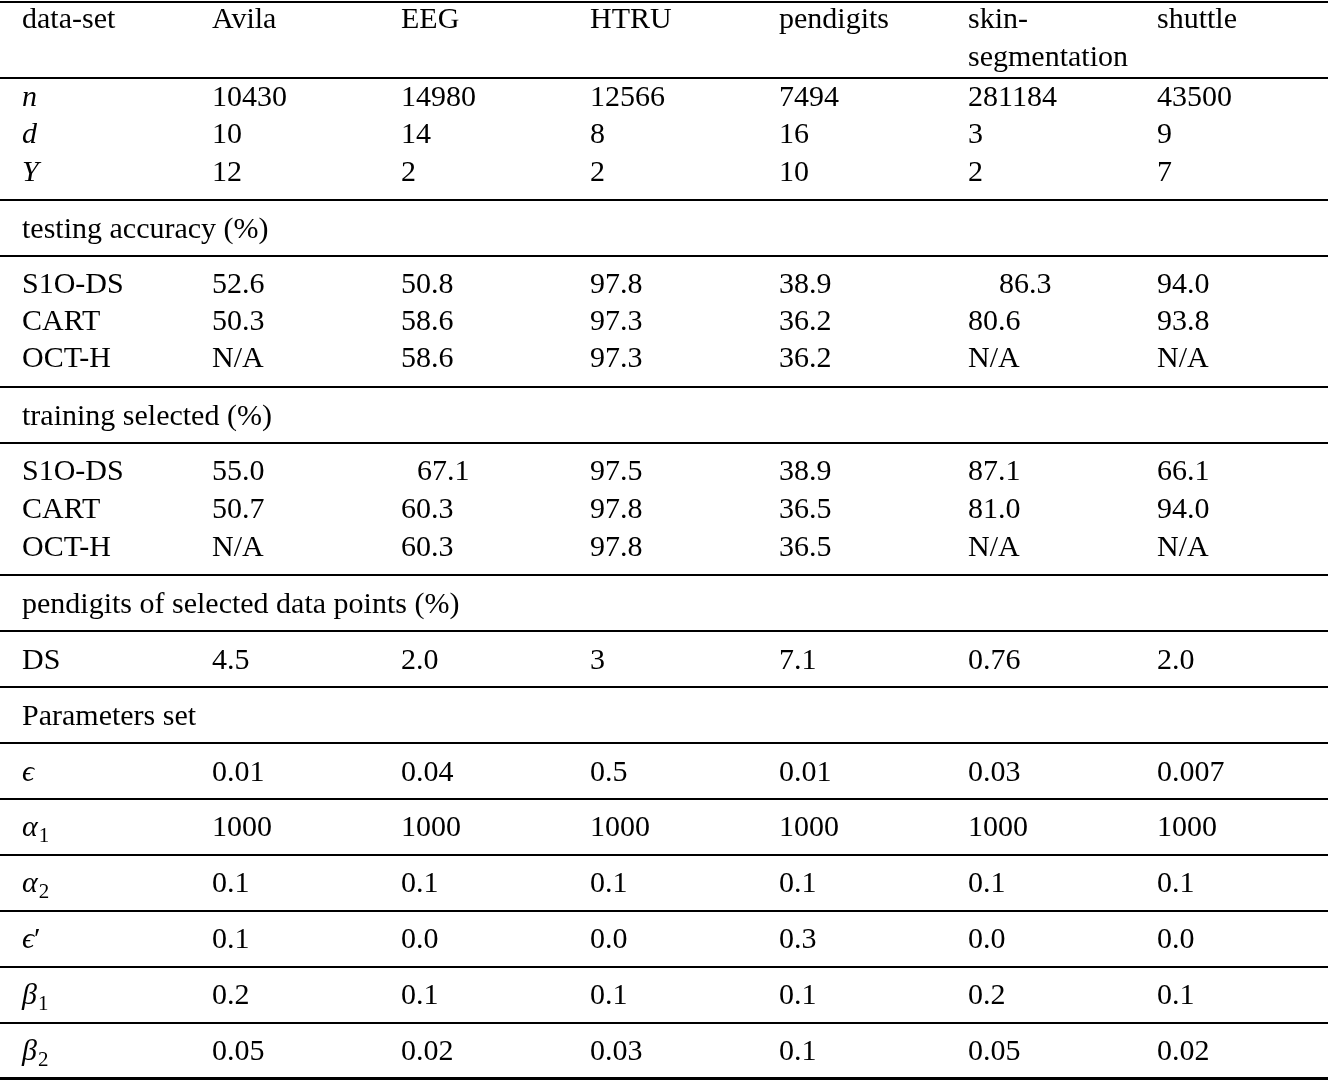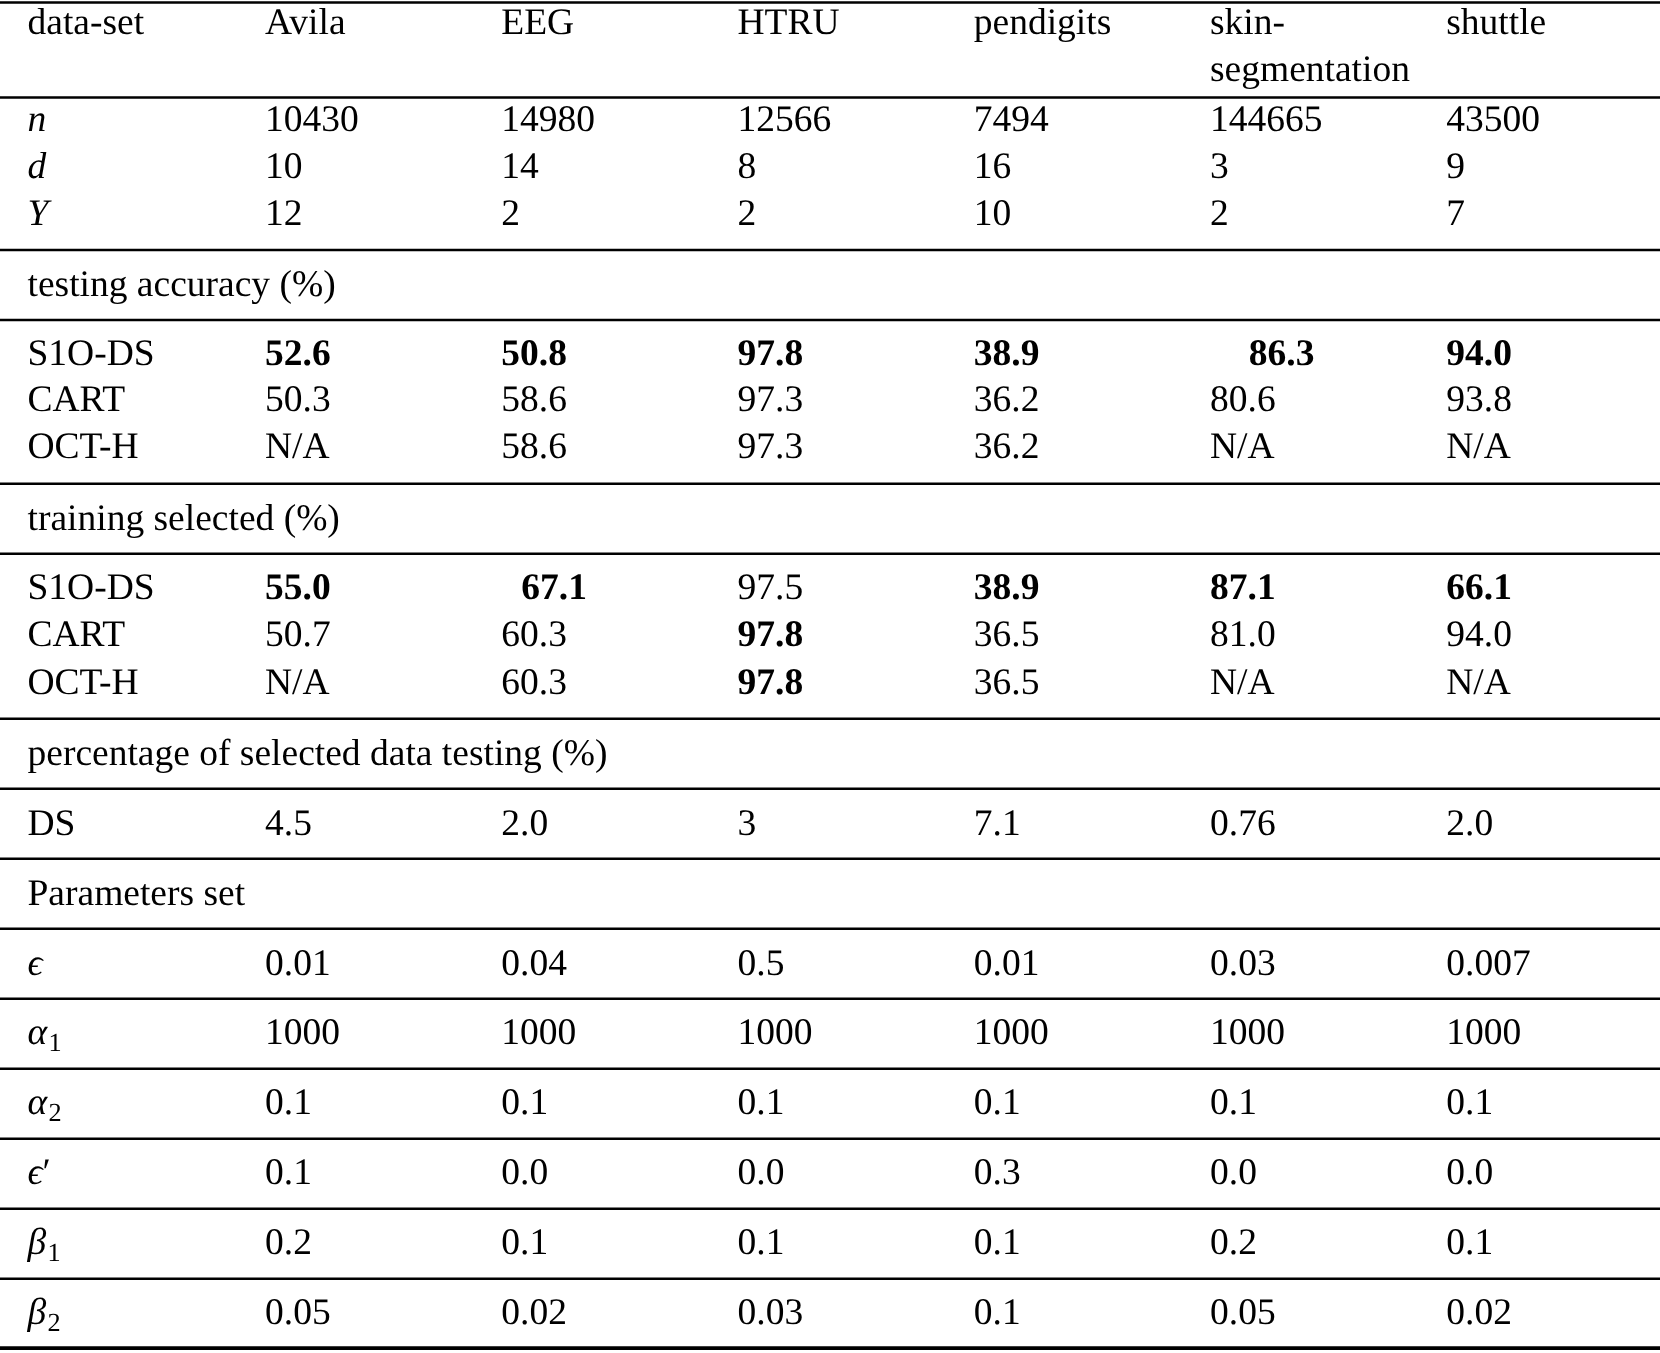--- a/index.html
+++ b/index.html
@@ -2,21 +2,21 @@
 <html><head>
 <meta charset="utf-8">
 <style>
   html, body { margin: 0; padding: 0; background: #ffffff; }
   body { width: 1328px; height: 1082px; position: relative; overflow: hidden;
          font-family: "Liberation Serif", "DejaVu Serif", serif; color: #000; }
   .rule { position: absolute; left: 0; width: 1328px; background: #000; }
   .thick { height: 2px; }
   .thin { height: 1.5px; }
   .cell { position: absolute; font-size: 30px; line-height: 36px; white-space: nowrap; }
-  .b { font-weight: bold; }
+  .b { font-weight: normal; }
   .math { font-style: italic; }
   .sub { font-size: 21px; font-style: normal; vertical-align: -6px; margin-left: 1px; }
   .row { position: absolute; left: 0; width: 1328px; height: 36px; }
 </style>
 </head>
 <body>
 
 <div id="table">
 
   <div class="rule thick" style="top:1px"></div>
@@ -46,21 +46,21 @@
     <span class="cell" style="left:968px; top:38px">segmentation</span>
     <span class="cell" style="left:1157px; top:0px">shuttle</span>
   </div>
 
   <div class="row" style="top:78px">
     <span class="cell math" style="left:22px; top:0">n</span>
     <span class="cell" style="left:212px; top:0">10430</span>
     <span class="cell" style="left:401px; top:0">14980</span>
     <span class="cell" style="left:590px; top:0">12566</span>
     <span class="cell" style="left:779px; top:0">7494</span>
-    <span class="cell" style="left:968px; top:0">144665</span>
+    <span class="cell" style="left:968px; top:0">281184</span>
     <span class="cell" style="left:1157px; top:0">43500</span>
   </div>
   <div class="row" style="top:115px">
     <span class="cell math" style="left:22px; top:0">d</span>
     <span class="cell" style="left:212px; top:0">10</span>
     <span class="cell" style="left:401px; top:0">14</span>
     <span class="cell" style="left:590px; top:0">8</span>
     <span class="cell" style="left:779px; top:0">16</span>
     <span class="cell" style="left:968px; top:0">3</span>
     <span class="cell" style="left:1157px; top:0">9</span>
@@ -126,21 +126,21 @@
   <div class="row" style="top:528px">
     <span class="cell" style="left:22px">OCT-H</span>
     <span class="cell" style="left:212px">N/A</span>
     <span class="cell" style="left:401px">60.3</span>
     <span class="cell b" style="left:590px">97.8</span>
     <span class="cell" style="left:779px">36.5</span>
     <span class="cell" style="left:968px">N/A</span>
     <span class="cell" style="left:1157px">N/A</span>
   </div>
 
-  <span class="cell" style="left:22px; top:585px">percentage of selected data testing (%)</span>
+  <span class="cell" style="left:22px; top:585px">pendigits of selected data points (%)</span>
   <div class="row" style="top:641px">
     <span class="cell" style="left:22px">DS</span>
     <span class="cell" style="left:212px">4.5</span>
     <span class="cell" style="left:401px">2.0</span>
     <span class="cell" style="left:590px">3</span>
     <span class="cell" style="left:779px">7.1</span>
     <span class="cell" style="left:968px">0.76</span>
     <span class="cell" style="left:1157px">2.0</span>
   </div>
 

